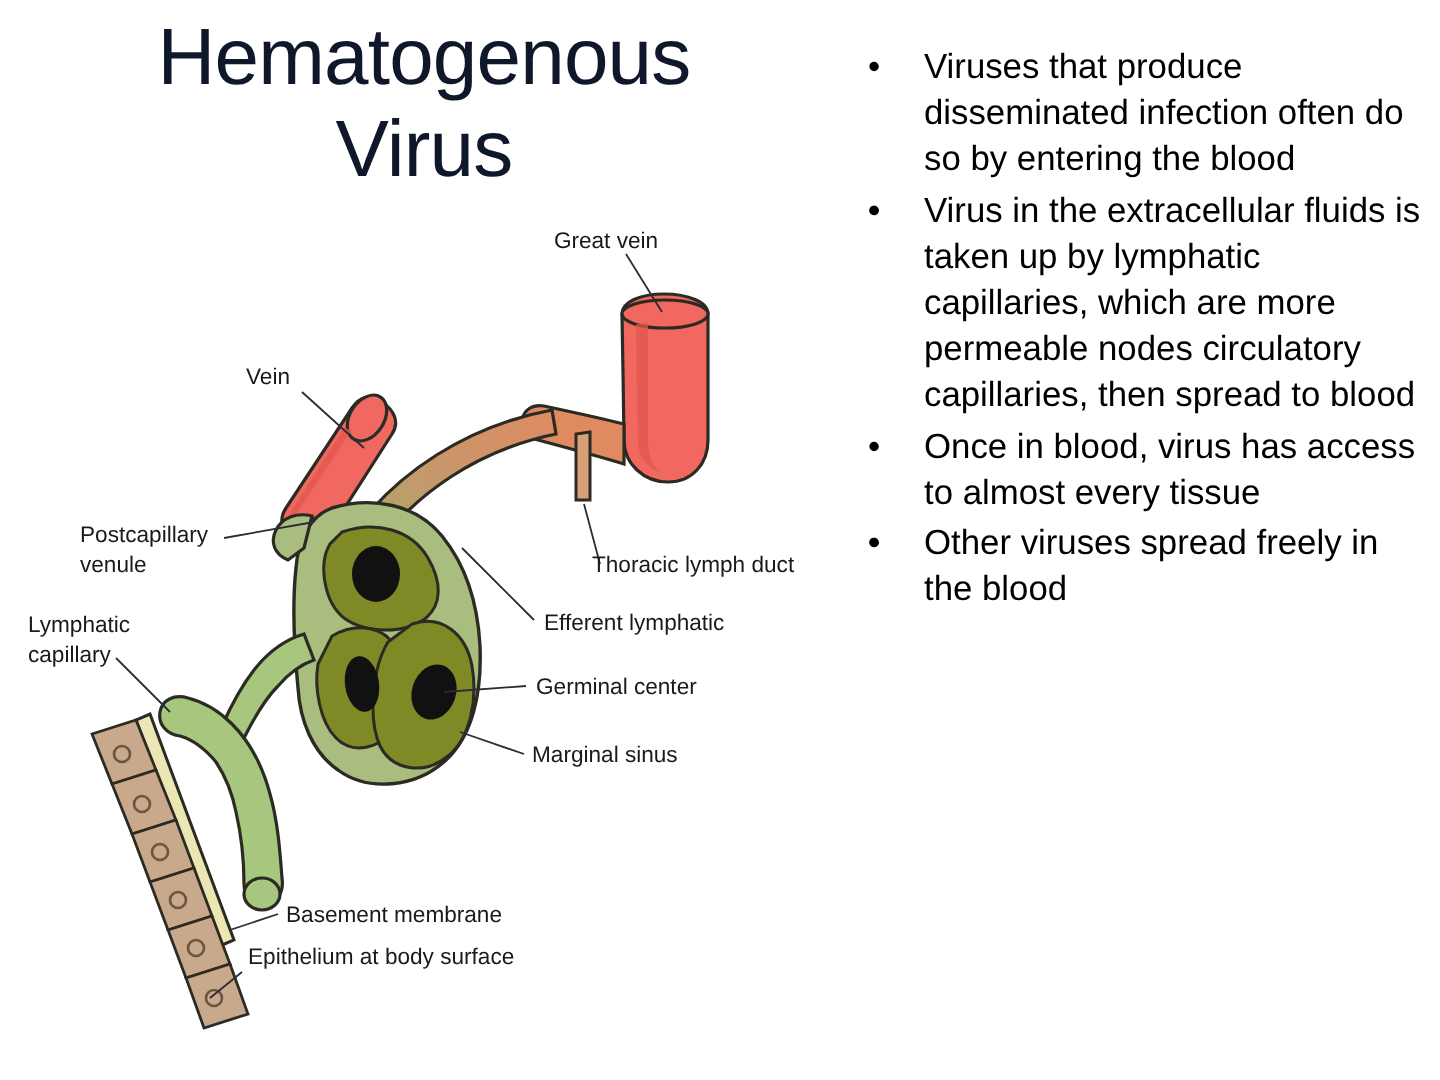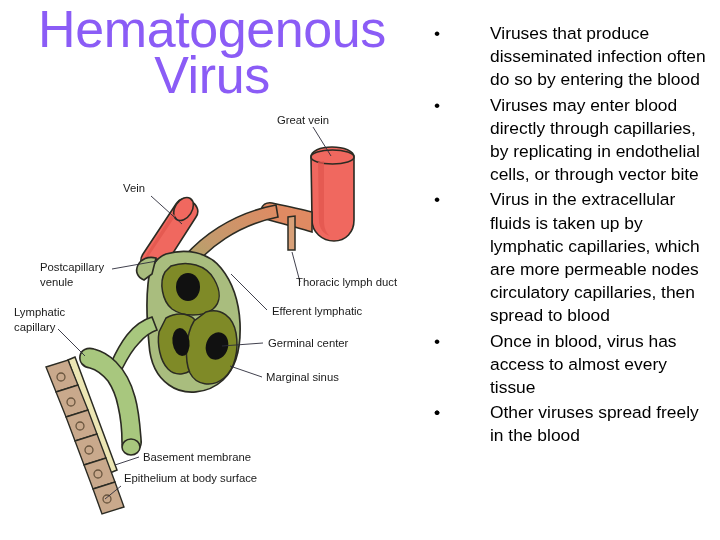--- a/index.html
+++ b/index.html
@@ -17,24 +17,24 @@
   }
 
   
   #title {
     position: absolute;
     left: 12px;
     top: 6px;
     width: 400px;
     text-align: center;
     font-family: "Liberation Sans", sans-serif;
-    font-size: 52px;
+    font-size: 40px;
     line-height: 46px;
     font-weight: 400;
-    color: #8b5cf6;
+    color: #0f172a;
     letter-spacing: -0.4px;
   }
 
   
   #bullets {
     position: absolute;
     left: 428px;
     top: 22px;
     width: 288px;
   }
@@ -50,21 +50,20 @@
   .bullet .marker {
     position: absolute;
     left: 6px;
     top: 0;
     font-size: 17.4px;
     line-height: 23.2px;
     color: #000000;
   }
   .bullet .btext {
     display: block;
-    margin-left: 28px;
   }
 
   
   #diagram {
     position: absolute;
     left: 0px;
     top: 104px;
     width: 420px;
     height: 444px;
     text-align: right;
@@ -93,21 +92,20 @@
     <span>Virus</span>
   </div>
 
   <div id="bullets">
     <div class="bullet">
       <span class="marker">•</span>
       <span class="btext">Viruses that produce disseminated infection often do so by entering the blood</span>
     </div>
     <div class="bullet">
       <span class="marker">•</span>
-      <span class="btext">Viruses may enter blood directly through capillaries, by replicating in endothelial cells, or through vector bite</span>
     </div>
     <div class="bullet">
       <span class="marker">•</span>
       <span class="btext">Virus in the extracellular fluids is taken up by lymphatic capillaries, which are more permeable nodes circulatory capillaries, then spread to blood</span>
     </div>
     <div class="bullet">
       <span class="marker">•</span>
       <span class="btext">Once in blood, virus has access to almost every tissue</span>
     </div>
     <div class="bullet">

